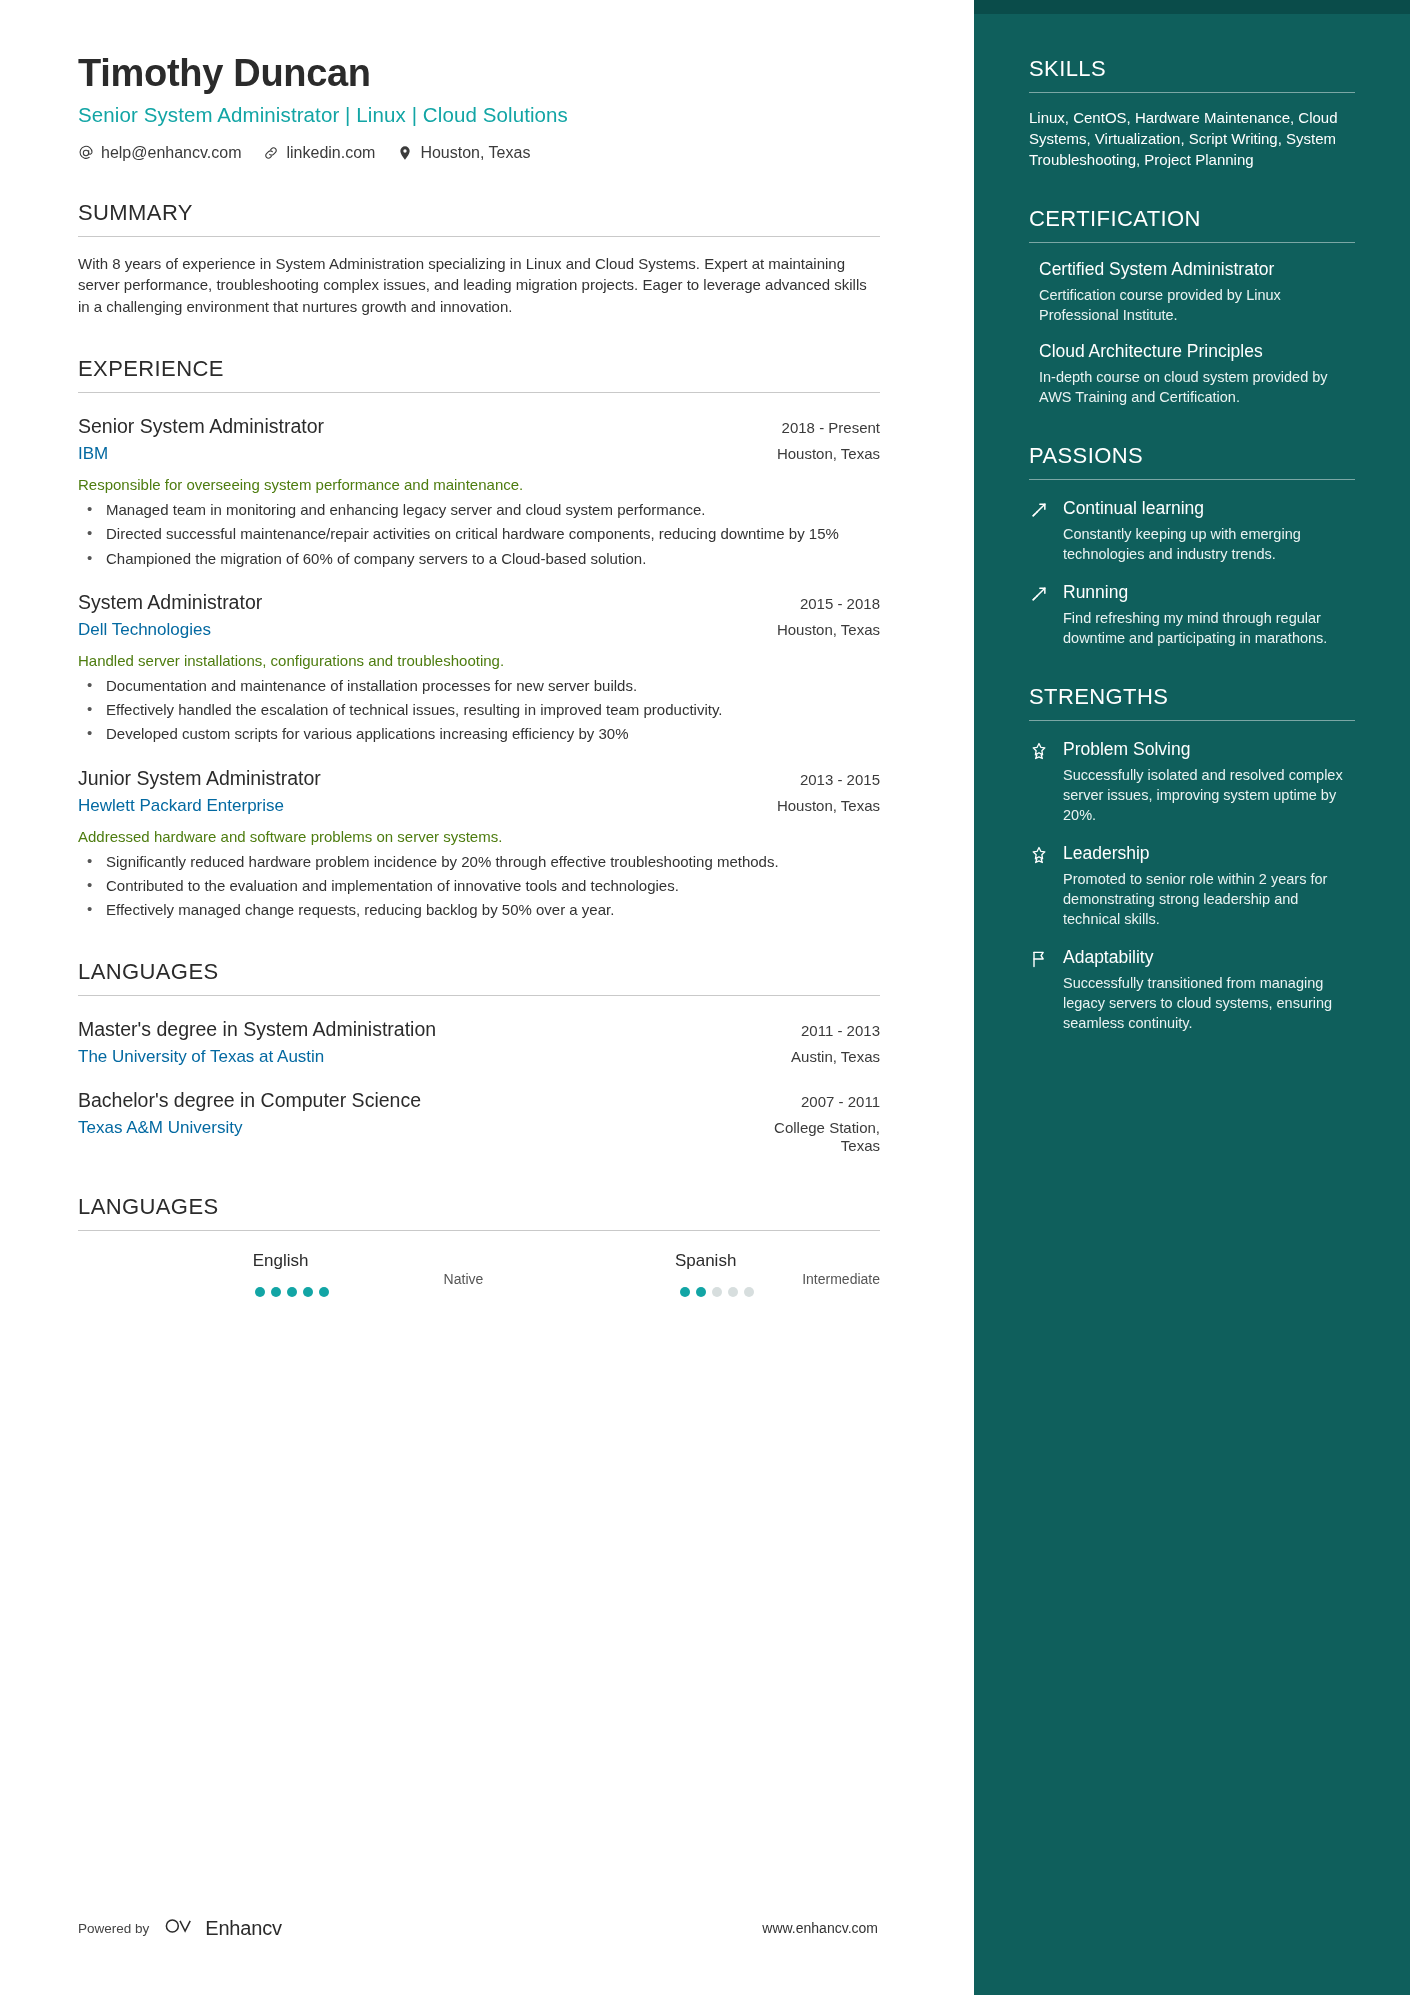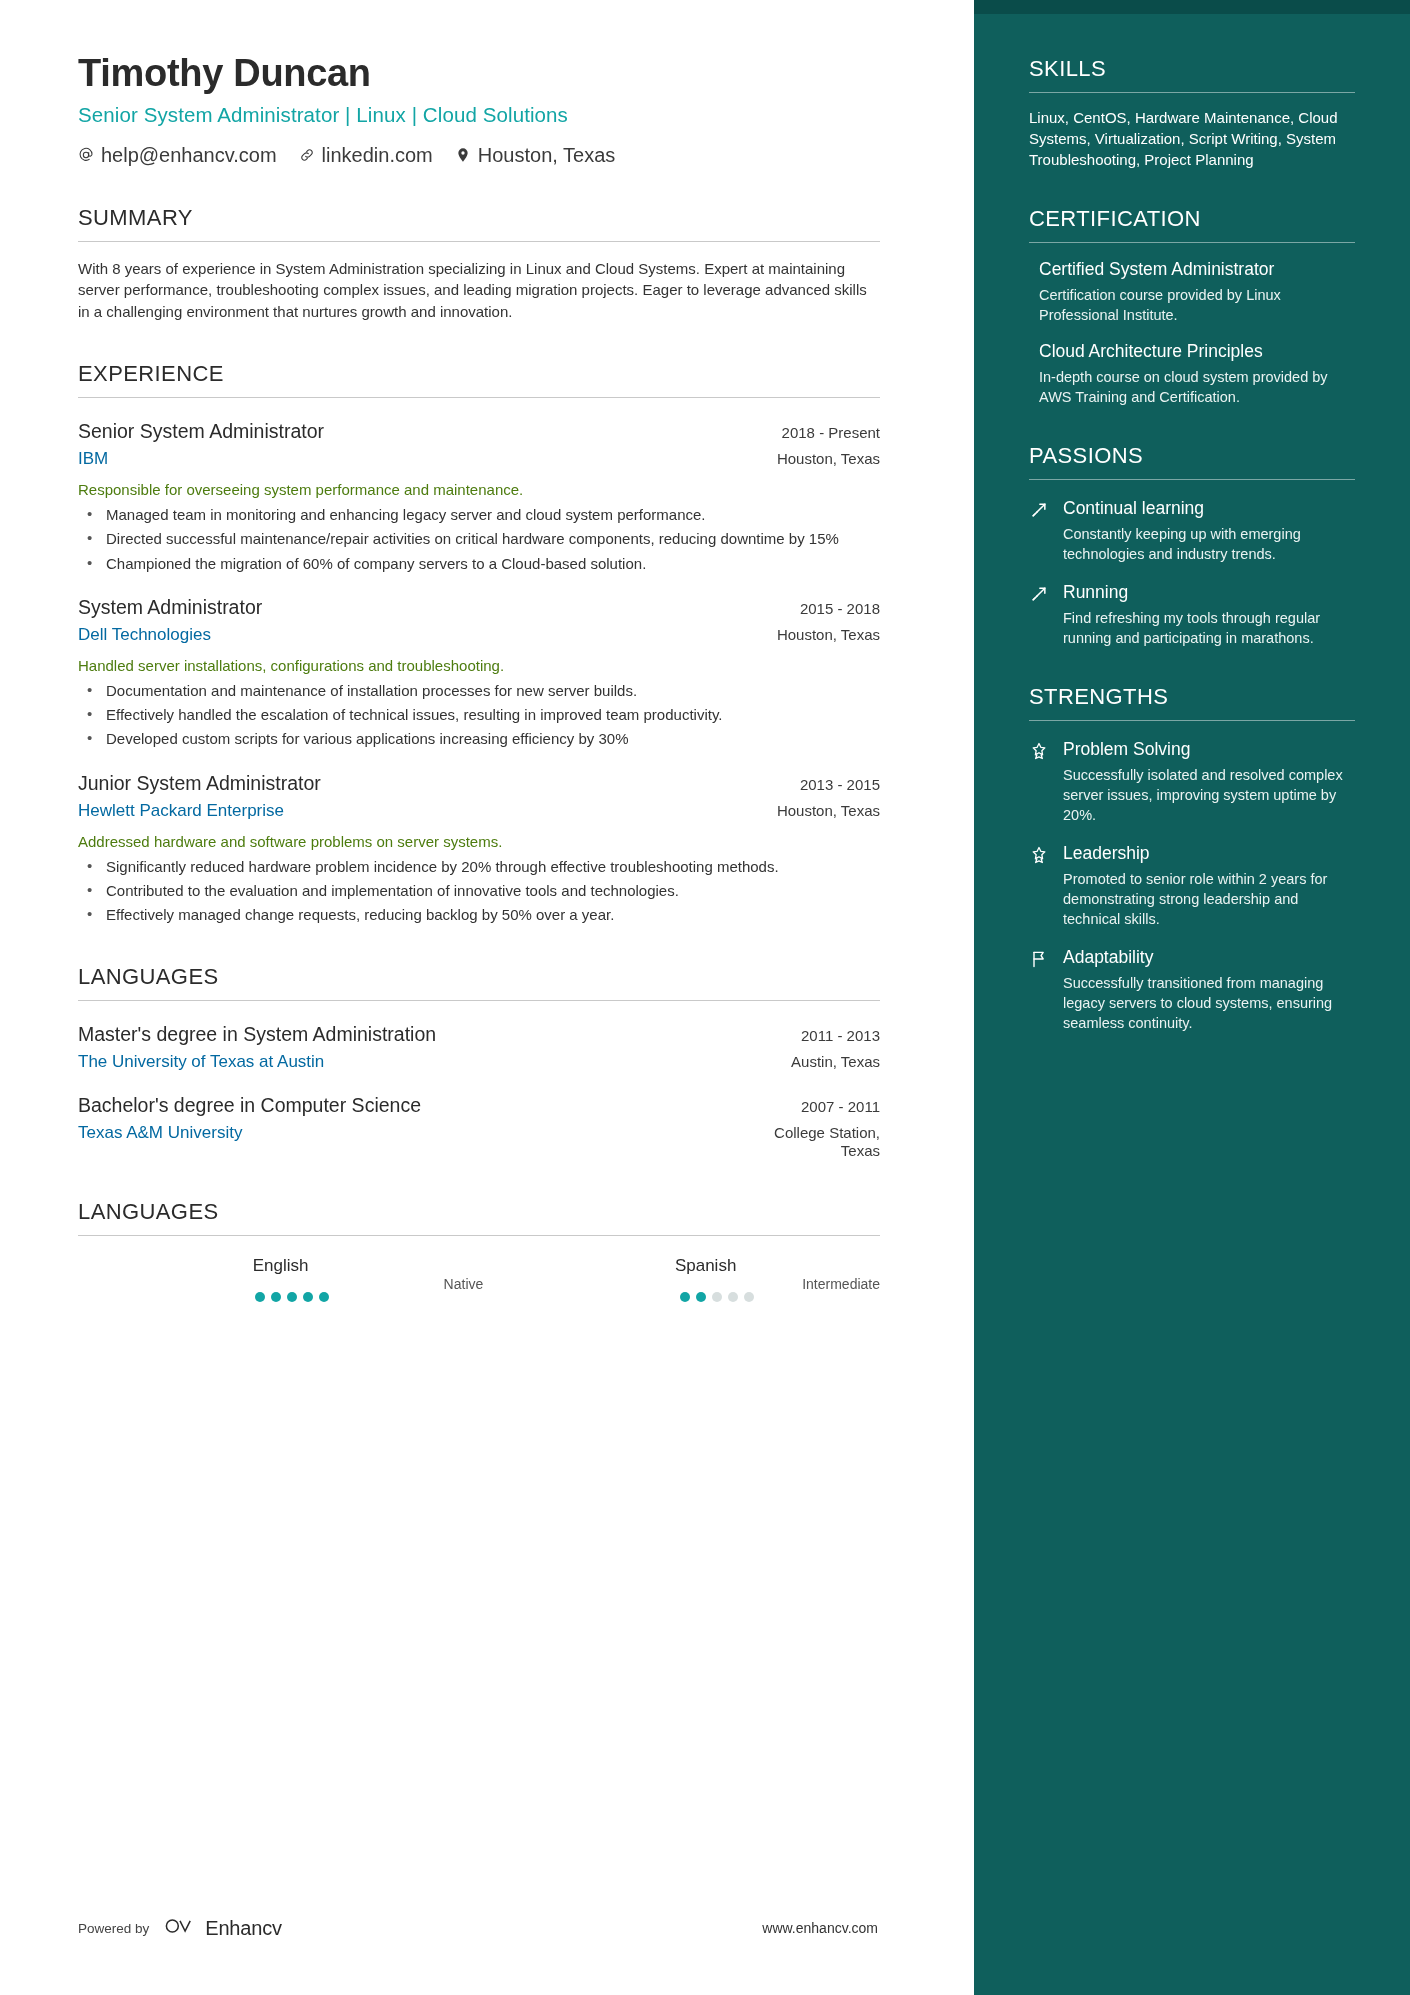--- a/index.html
+++ b/index.html
@@ -53,21 +53,21 @@
     margin-top: 7px;
     font-size: 20.5px;
     color: #12a5a5;
     letter-spacing: 0.1px;
   }
   .contact-row {
     margin-top: 17px;
     display: flex;
     align-items: center;
     gap: 22px;
-    font-size: 20px;
+    font-size: 16px;
     color: #3b3b3b;
   }
   .contact-item { display: flex; align-items: center; gap: 7px; }
   .contact-item svg { display:block; }
   
   .sec-title {
     font-size: 22px;
     color: #2b2b2b;
     letter-spacing: 0.4px;
     font-weight: normal;
@@ -242,21 +242,21 @@
         <span class="icon-box">
           <svg width="20" height="20" viewBox="0 0 24 24" fill="none" stroke="#ffffff" stroke-width="1.8" stroke-linecap="round">
             <path d="M5 19l5-5"></path>
               <path d="M13 5l6 0 0 6"></path>
               <path d="M19 5L9 15"></path>
               <path d="M7 17l-2 2"></path>
           </svg>
         </span>
         <div>
           <div class="it-title">Running</div>
-          <div class="it-desc">Find refreshing my tools through regular running and participating in marathons.</div>
+          <div class="it-desc">Find refreshing my mind through regular downtime and participating in marathons.</div>
         </div>
       </div>
     </section>
 
     <section class="r-sec">
       <div class="r-title">STRENGTHS</div>
       <div class="r-rule"></div>
 
       <div class="icon-item">
         <span class="icon-box">

